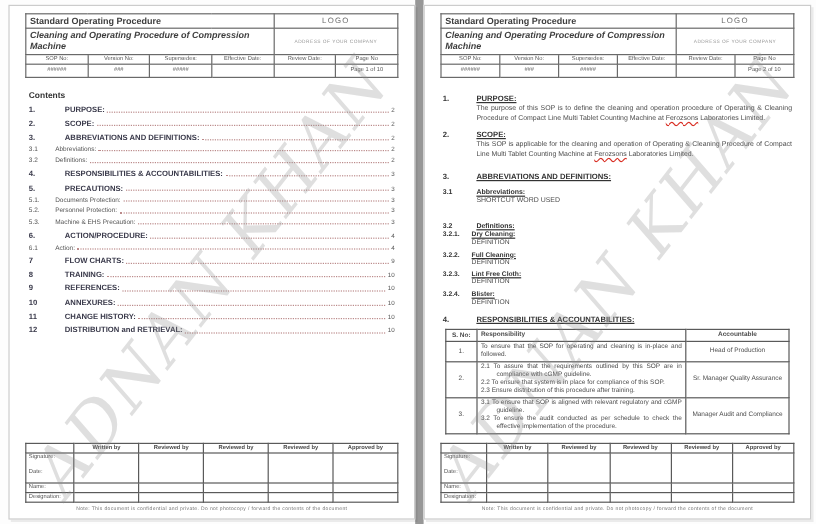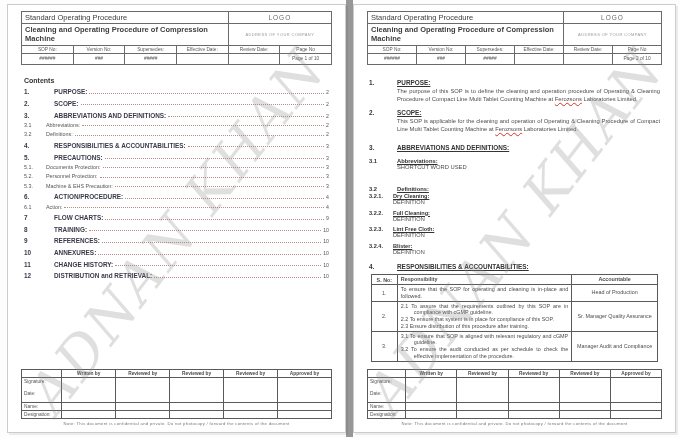--- a/index.html
+++ b/index.html
@@ -12,22 +12,22 @@
   #p1 { left:7px;  width:339px; }
   #p2 { left:353px; width:323px; }
 
   .watermark { position:absolute; left:50%; top:53%; transform:translate(-50%,-50%) rotate(-52deg);
                font-family:"DejaVu Serif", serif; font-style:italic; font-size:56px; letter-spacing:2px;
                color:rgba(140,140,140,0.28); white-space:nowrap; z-index:5; pointer-events:none; }
 
   
   table.hdr { border-collapse:collapse; width:calc(100% - 26px); margin:6px 13px 0 13px; table-layout:fixed; }
   table.hdr td { border:1px solid #6a6a6a; vertical-align:middle; }
-  .hdr .doct { font-size:7.5px; font-weight:normal; color:#3e3e3e; padding:1px 3px; }
-  .hdr .title { font-size:7.5px; font-weight:bold; color:#3e3e3e; padding:1px 3px; line-height:1.25; height:20px; }
+  .hdr .doct { font-size:7.5px; font-weight:bold; color:#3e3e3e; padding:1px 3px; }
+  .hdr .title { font-size:7.5px; font-weight:bold; color:#3e3e3e; padding:1px 3px; line-height:1.25; height:20px;font-style:italic; }
   .hdr .logo { font-size:6.5px; color:#6a6a6a; text-align:center; letter-spacing:1px; }
   .hdr .addr { font-size:4px; color:#9a9a9a; text-align:center; letter-spacing:.4px; }
   .hdr .flabel { font-size:4.8px; color:#5a5a5a; text-align:center; padding:1px 0; }
   .hdr .fvalue { font-size:4.8px; color:#5a5a5a; text-align:center; height:11px; padding:1px 0; }
 
   
   .toc { padding:12px 16px 0 16px; }
   .toc-title { font-size:7px; font-weight:bold; color:#333; margin-bottom:3px; }
   .toc-row { display:flex; align-items:flex-end; }
   .toc-row.l1 { margin-top:4.6px; font-size:6.4px; font-weight:bold; color:#39394a; }

